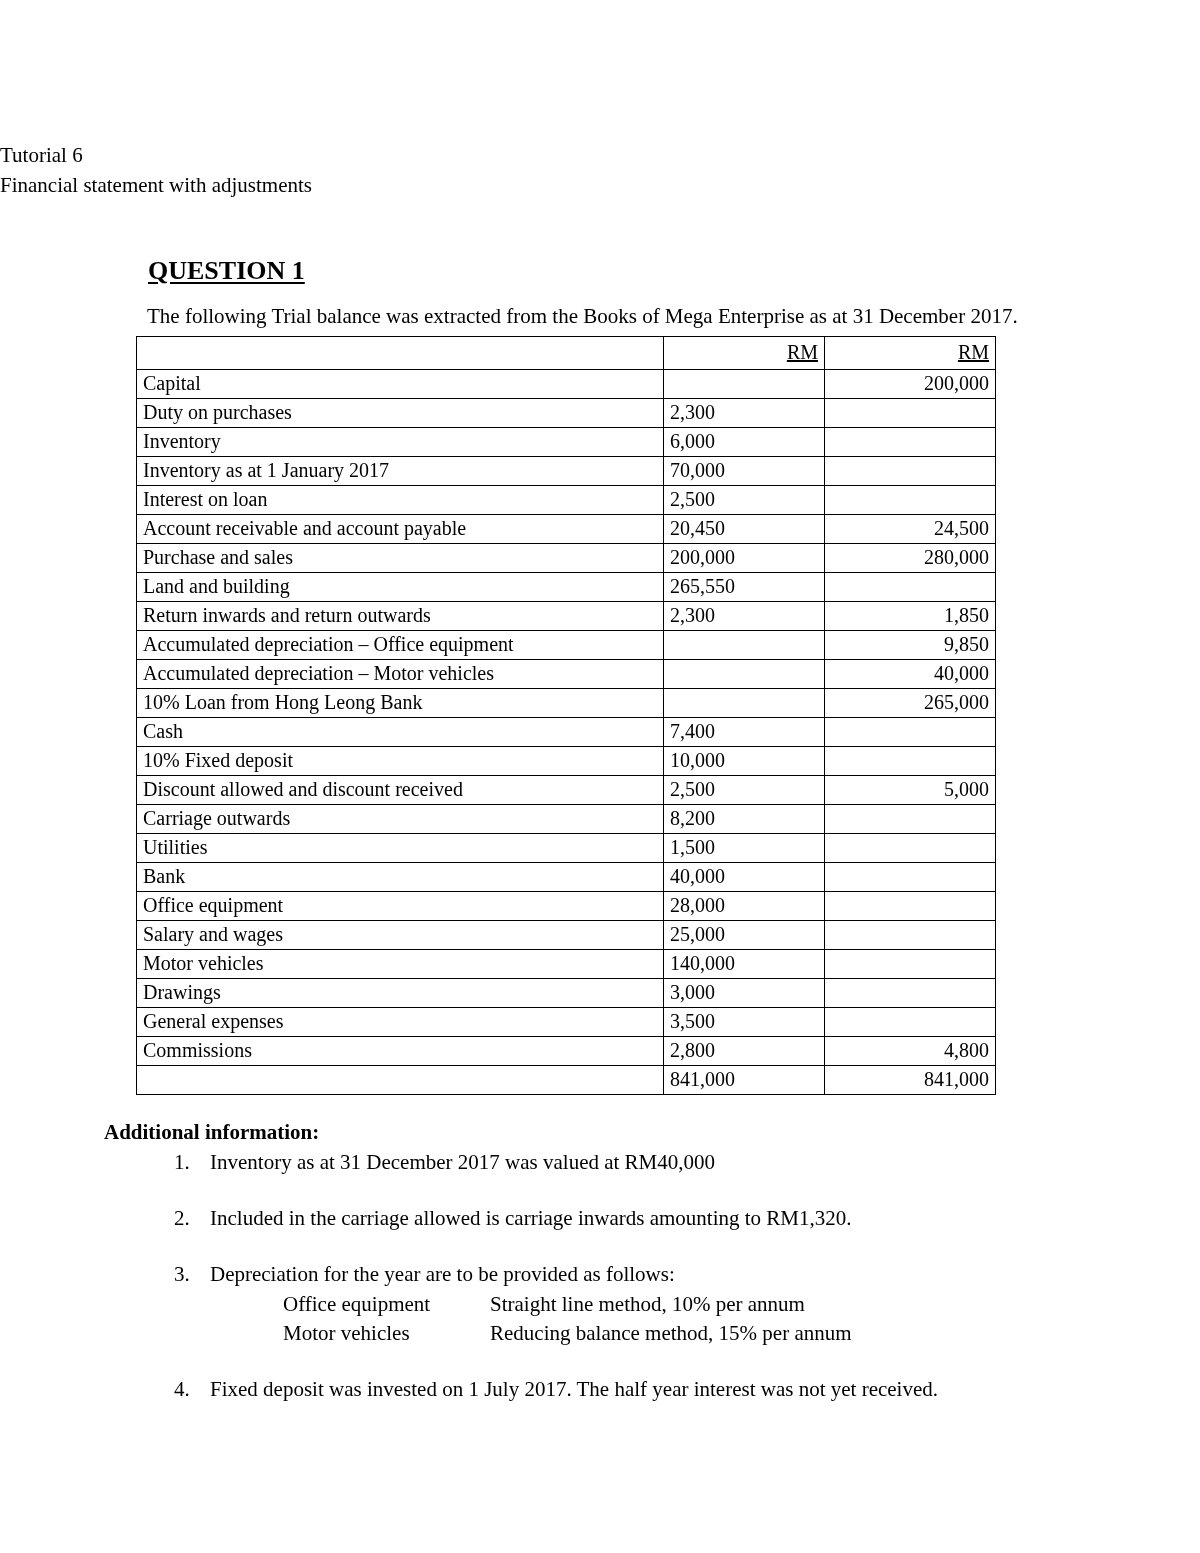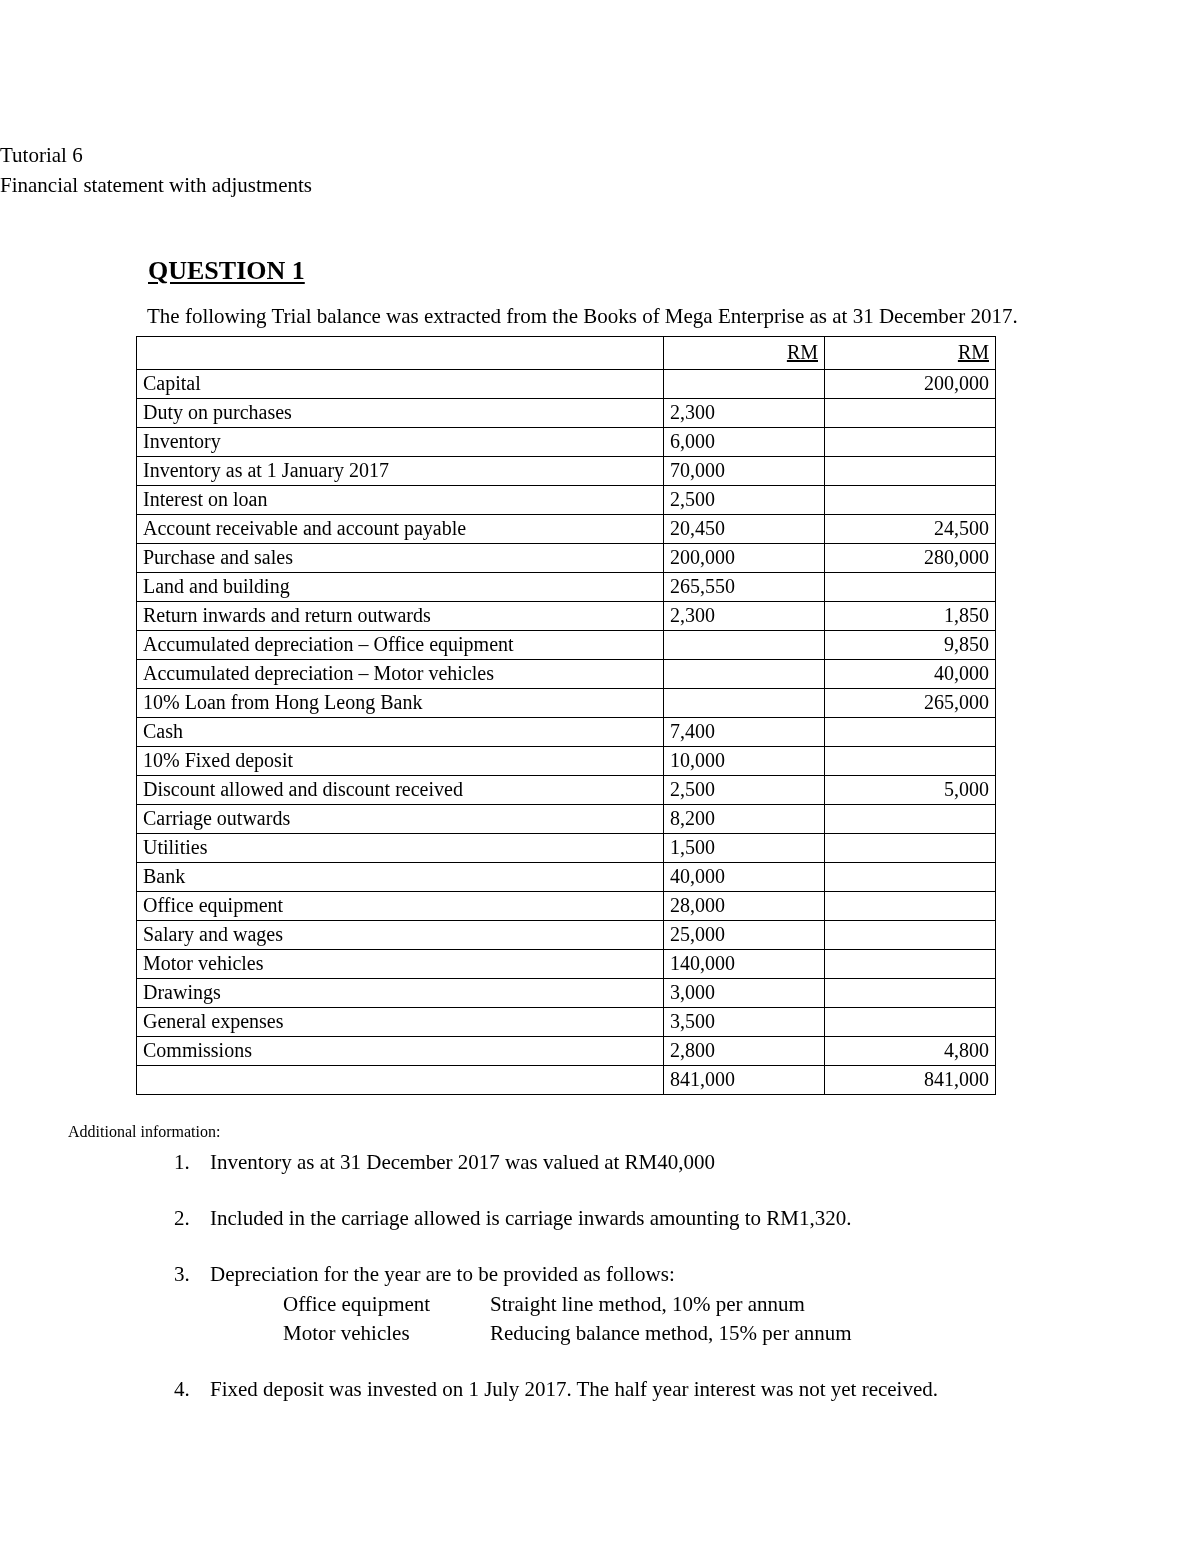--- a/index.html
+++ b/index.html
@@ -73,23 +73,23 @@
   }
   td.c-label { width: 514px; text-align: left; }
   td.c-debit { width: 148px; text-align: left; }
   td.c-credit { width: 158px; text-align: right; }
   tr.header-row td.c-debit,
   tr.header-row td.c-credit { text-align: right; text-decoration: underline; }
   tr.header-row td { height: 30px; }
 
   
   .addl-title {
-    margin: 24px 0 0 68px;
-    font-size: 16px;
-    font-weight: normal;
+    margin: 24px 0 0 104px;
+    font-size: 21px;
+    font-weight: bold;
     line-height: 26px;
   }
   ol.addl-list {
     margin: 2px 0 0 0;
     padding: 0;
     list-style: none;
   }
   ol.addl-list > li {
     position: relative;
     margin: 0 0 26px 0;

